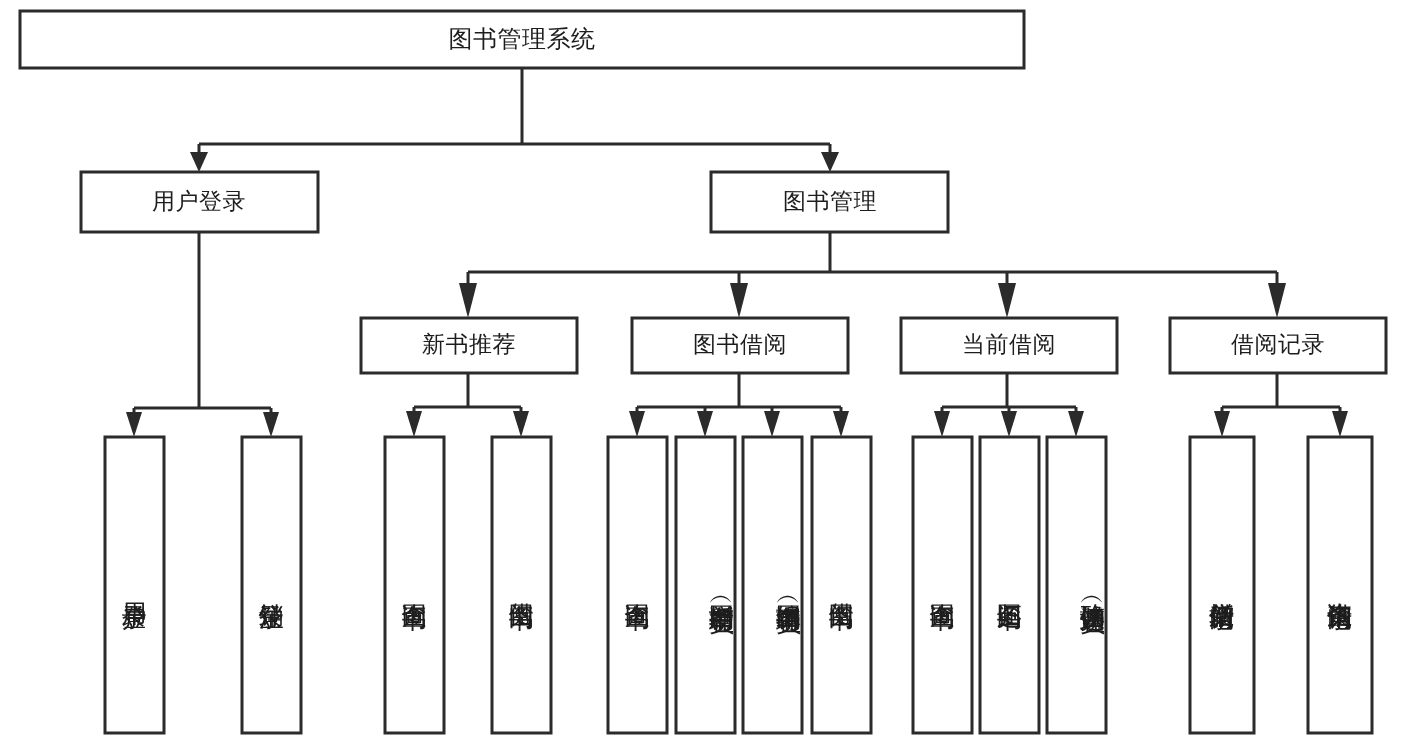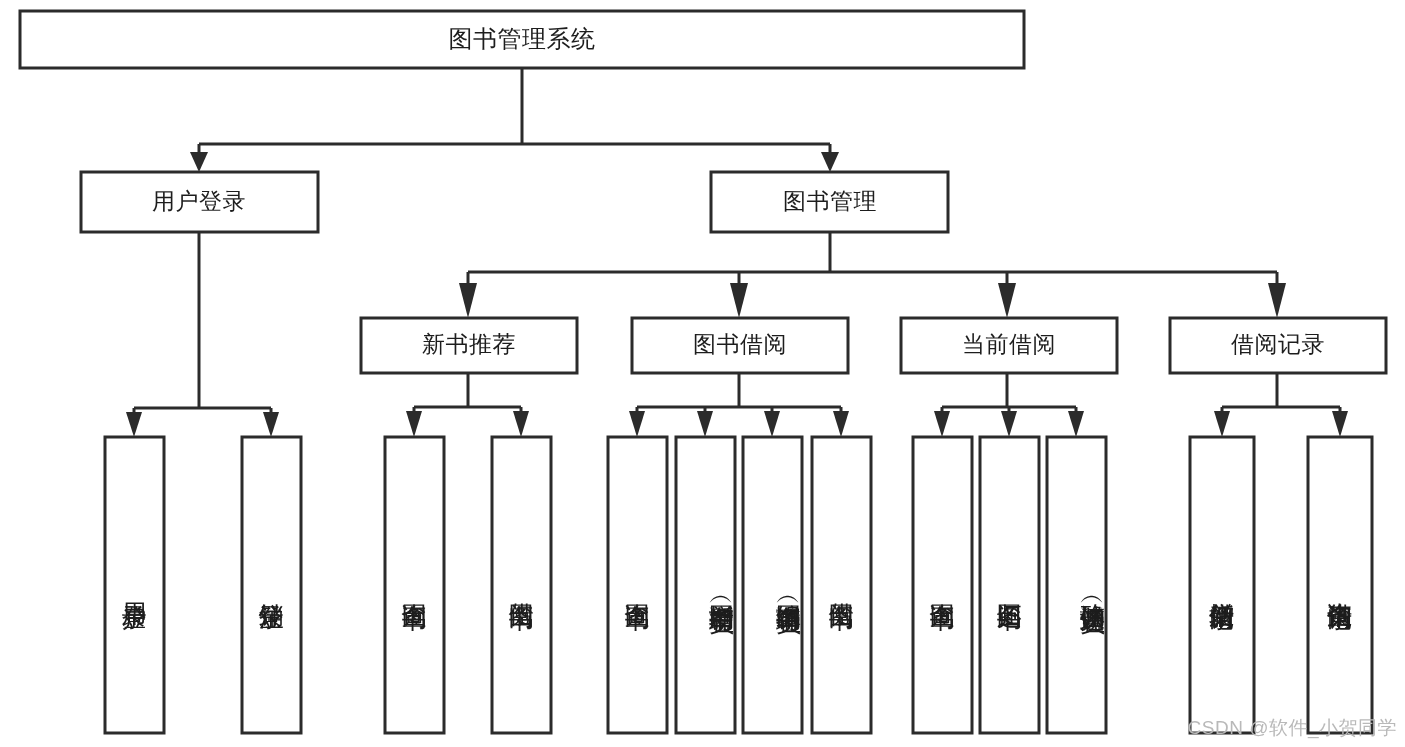--- a/index.html
+++ b/index.html
@@ -213,15 +213,14 @@
   <div class="vlabel" style="left:743px; top:437px; width:59px; height:296px; align-items:flex-start; padding-top:6px; box-sizing:border-box;">编辑图书（管理员）</div>
   <div class="vlabel" style="left:812px; top:437px; width:59px; height:296px;">借阅图书</div>
 
   <div class="vlabel" style="left:913px; top:437px; width:59px; height:296px;">查询图书</div>
   <div class="vlabel" style="left:980px; top:437px; width:59px; height:296px;">归还图书</div>
   <div class="vlabel" style="left:1047px; top:437px; width:59px; height:296px; align-items:flex-start; padding-top:6px; box-sizing:border-box;">确认归还（管理员）</div>
 
   <div class="vlabel" style="left:1190px; top:437px; width:64px; height:296px;">新增借阅记录</div>
   <div class="vlabel" style="left:1308px; top:437px; width:64px; height:296px;">查询借阅记录</div>
 
-  <div id="watermark">CSDN @软件_小贺同学</div>
 
 </div>
 
 </body></html>

